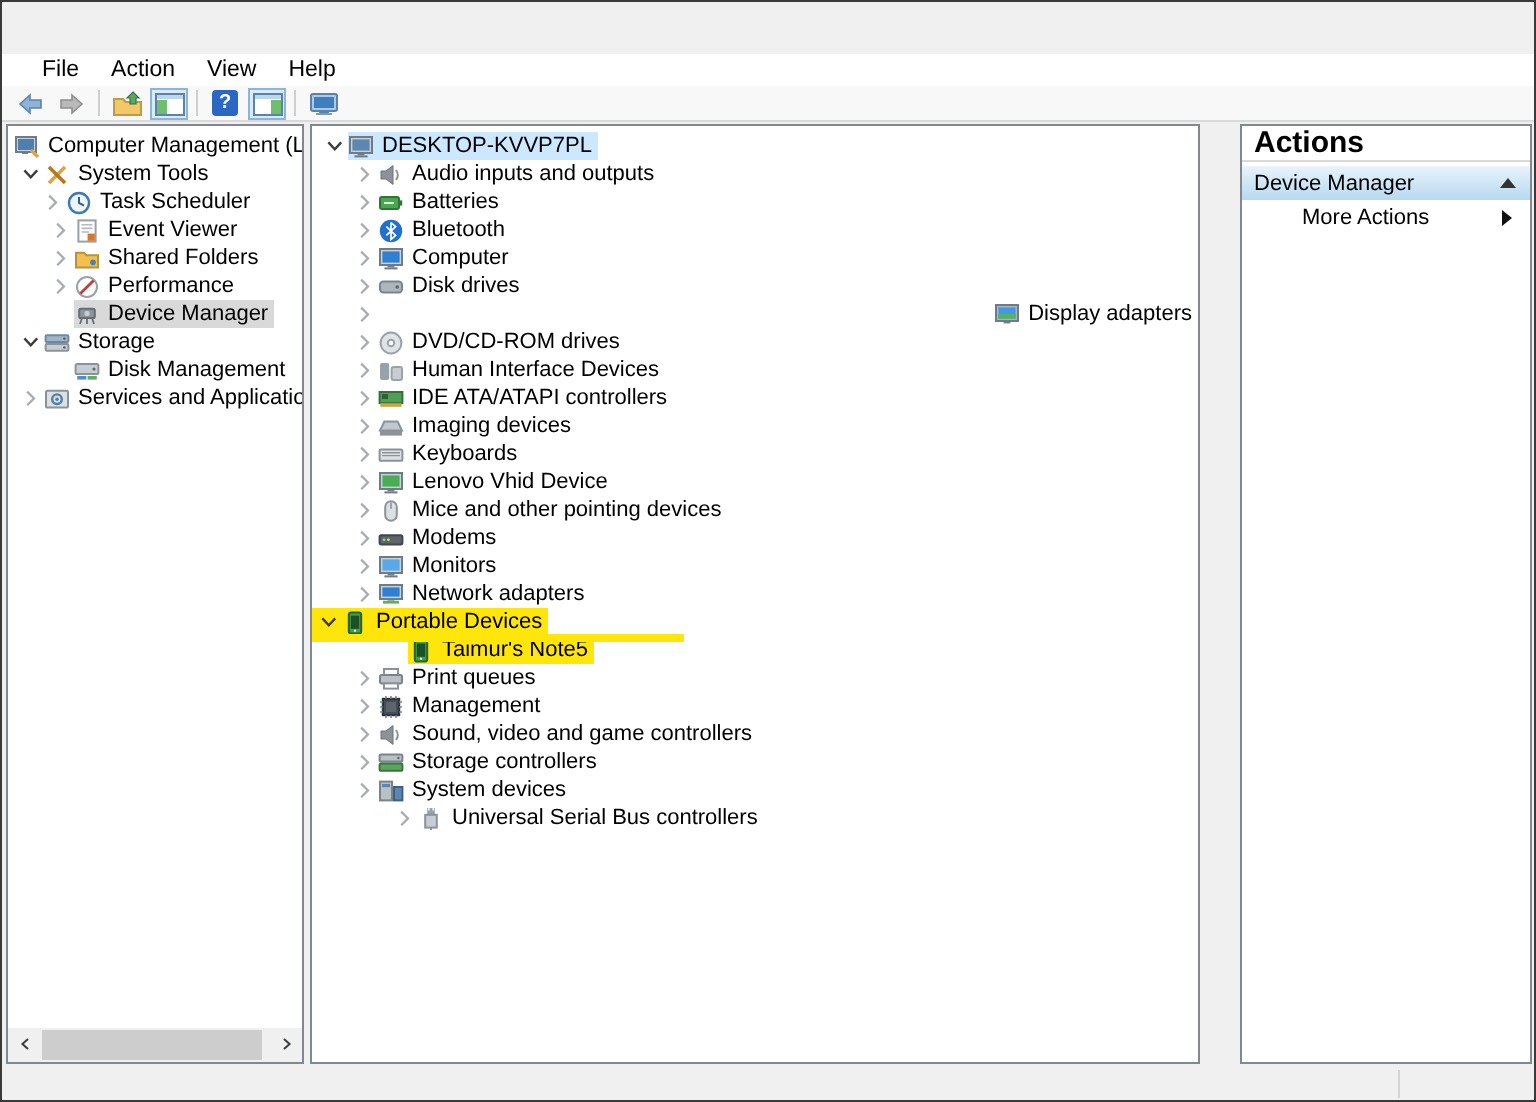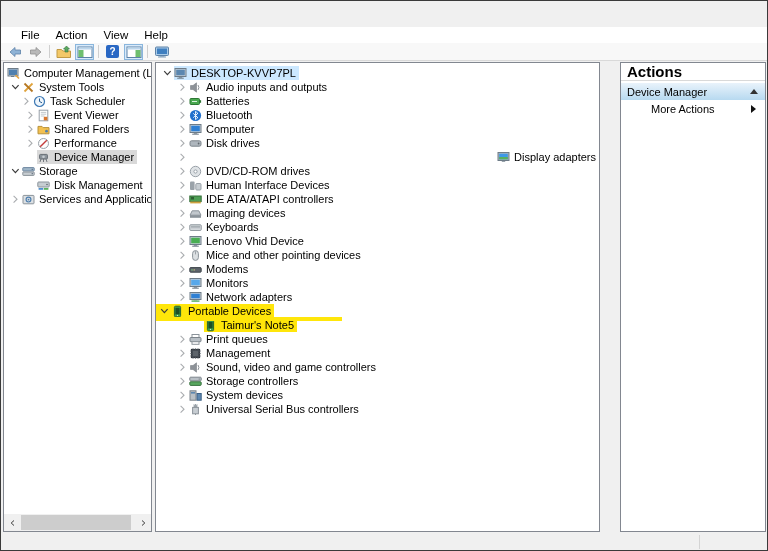--- a/index.html
+++ b/index.html
@@ -688,21 +688,21 @@
             <span class="icon">
               <svg width="13" height="13" viewBox="0 0 13 13">
                 <rect x="1" y="1.8" width="6" height="9.4" fill="#b9c0c6" stroke="#7c848b"></rect>
                 <rect x="2" y="3" width="4" height="1.6" fill="#5d87b0"></rect>
                 <rect x="8" y="4.5" width="4.2" height="6.7" fill="#5d87b0" stroke="#3c6186"></rect>
               </svg>
             </span>
             <span class="lbl">System devices</span>
           </span>
         </div>
-        <div class="tree-row" style="padding-left: 18px;">
+        <div class="tree-row" style="padding-left: 18px; margin-left: 20px;">
           <span class="chev">
             <svg width="10" height="12" viewBox="0 0 10 12">
               <path d="M3.6 2.8 L7 6.2 L3.6 9.6" stroke="#a9acaf" stroke-width="1.1" fill="none"></path>
             </svg>
           </span>
           <span class="row-body">
             <span class="icon">
               <svg width="13" height="13" viewBox="0 0 13 13">
                 <rect x="4.6" y="1" width="3.8" height="3.4" fill="#9aa2a9"></rect>
                 <path d="M5.4 1 V2.2 M7.6 1 V2.2" stroke="#fff" stroke-width="0.7"></path>

